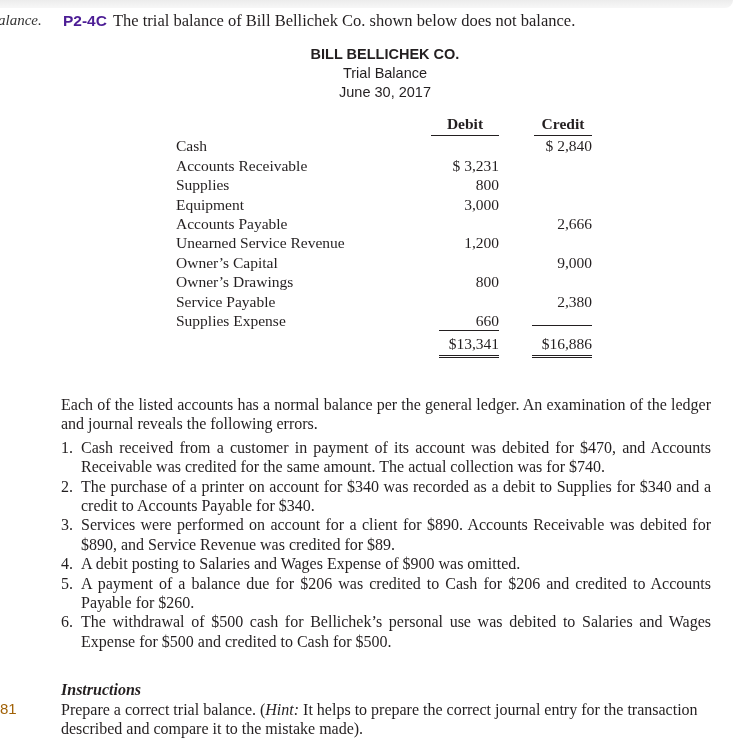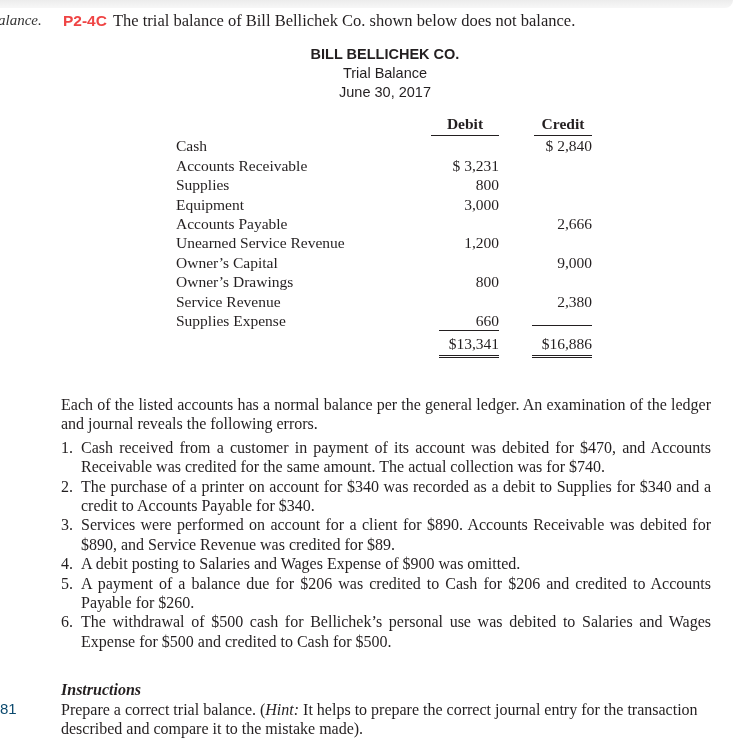--- a/index.html
+++ b/index.html
@@ -13,21 +13,21 @@
       background: linear-gradient(#ececec, #f7f7f7);
       border-bottom-right-radius: 12px;
     }
     .margin-note {
       position: absolute; left: -2px; top: 12px; font-style: italic; font-size: 15px; color: #333;
     }
     .heading {
       position: absolute; left: 63px; top: 11px; font-size: 16.5px;
     }
     .heading .code {
-      color: #ef4444; font-family: "Liberation Sans", "DejaVu Sans", sans-serif; font-weight: bold; font-size: 15.5px;
+      color: #4c1d95; font-family: "Liberation Sans", "DejaVu Sans", sans-serif; font-weight: bold; font-size: 15.5px;
       margin-right: 6px;
     }
     .co-head {
       position: absolute; left: 280px; width: 210px; top: 45px; text-align: center;
       font-family: "Liberation Sans", "DejaVu Sans", sans-serif; font-size: 14.5px; line-height: 19px;
     }
     .co-head .name { font-weight: bold; }
     .tb {
       position: absolute; left: 176px; top: 114px; font-size: 15.5px; line-height: 19.4px;
     }
@@ -52,21 +52,21 @@
     .errors li { display: flex; text-align: justify; }
     .errors .num { width: 20px; flex: none; }
     .errors .txt { flex: 1; }
     .instr-head {
       position: absolute; left: 61px; top: 681px; font-style: italic; font-weight: bold; font-size: 16px;
     }
     .instr-text {
       position: absolute; left: 61px; top: 700px; width: 650px; font-size: 16px; line-height: 19.4px;
     }
     .page-num {
-      position: absolute; left: 0; top: 700px; color: #0c4a6e; font-family: "Liberation Sans", "DejaVu Sans", sans-serif; font-size: 15px;
+      position: absolute; left: 0; top: 700px; color: #a16207; font-family: "Liberation Sans", "DejaVu Sans", sans-serif; font-size: 15px;
     }
   </style>
 </head>
 <body>
 
 <div class="topbar"></div>
 
 <div class="margin-note">alance.</div>
 
 <div class="heading">
@@ -121,21 +121,21 @@
     <div class="tb-acct">Owner’s Capital</div>
     <div class="tb-debit"></div>
     <div class="tb-credit">9,000</div>
   </div>
   <div class="tb-row">
     <div class="tb-acct">Owner’s Drawings</div>
     <div class="tb-debit">800</div>
     <div class="tb-credit"></div>
   </div>
   <div class="tb-row">
-    <div class="tb-acct">Service Revenue</div>
+    <div class="tb-acct">Service Payable</div>
     <div class="tb-debit"></div>
     <div class="tb-credit">2,380</div>
   </div>
   <div class="tb-row">
     <div class="tb-acct">Supplies Expense</div>
     <div class="tb-debit ul-cell"><span>660</span></div>
     <div class="tb-credit ul-cell"><span></span></div>
   </div>
   <div style="height:4px"></div>
   <div class="tb-row">

